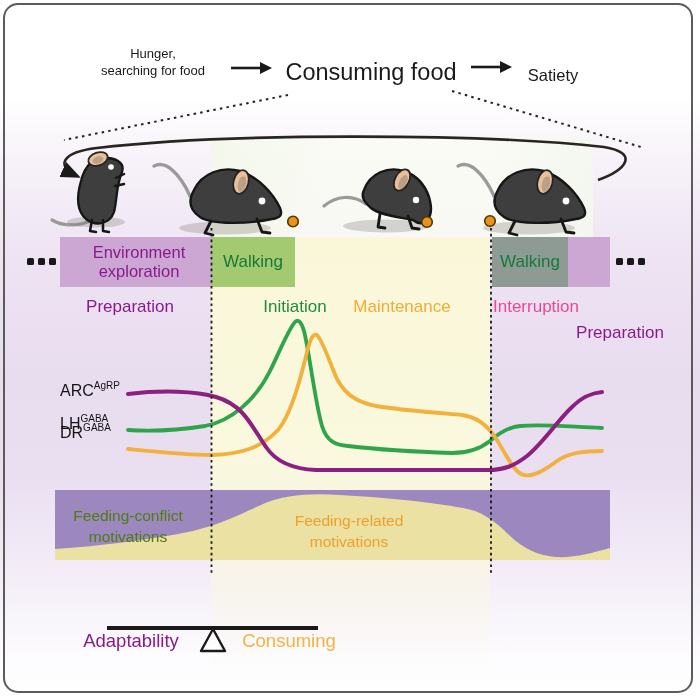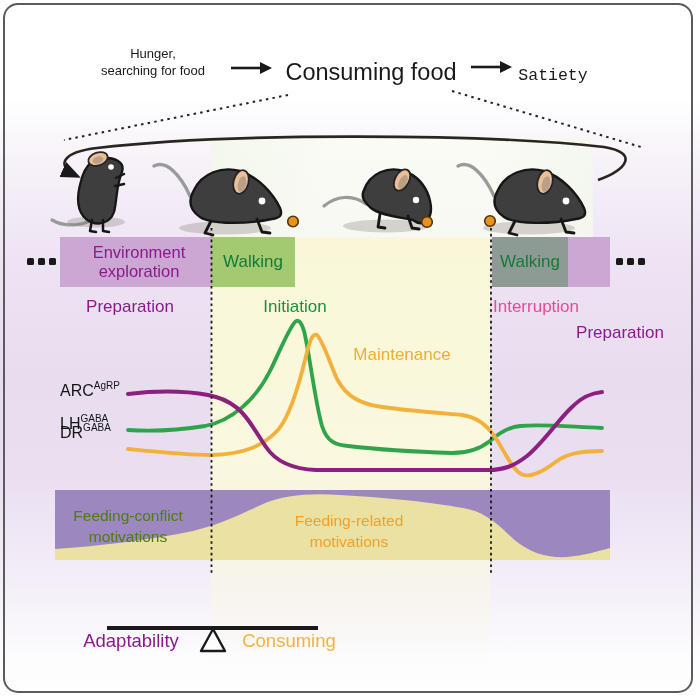--- a/index.html
+++ b/index.html
@@ -14,37 +14,37 @@
     background:linear-gradient(90deg,rgba(243,248,234,.9),rgba(249,252,243,.85) 30%,
       rgba(249,252,243,.85) 72%,rgba(244,248,238,.9));}
   .band-yellow{left:211px;top:237px;width:279px;height:430px;
     background:linear-gradient(180deg,#faf7d9 0%,#faf8dd 50%,rgba(250,248,226,.75) 74%,rgba(252,250,236,0) 100%);}
   .frame{left:3px;top:3px;width:690px;height:690px;border:2px solid #5b5b5b;border-radius:15px;
     box-sizing:border-box;z-index:40;pointer-events:none;}
   
   .flow{white-space:pre-line;text-align:center;z-index:6;}
   #stage1{left:147px;top:46px;transform:translateX(-50%);font-size:13px;line-height:1.28;margin-left:6px;}
   #stage2{left:371px;top:59px;transform:translateX(-50%);font-size:23.5px;}
-  #stage3{left:553px;top:66px;transform:translateX(-50%);font-size:16.5px;font-family:Liberation Mono, monospace;}
+  #stage3{left:553px;top:66px;transform:translateX(-50%);font-size:16.5px;}
   .flow-arrow{z-index:6;}
   
   .seg{top:237px;height:50px;display:flex;align-items:center;justify-content:center;
        text-align:center;white-space:pre-line;line-height:1.18;z-index:2;font-size:16.5px;}
   .seg1{left:60px;width:158px;background:#cda7d3;color:#8a1a8c;}
   .seg2{left:211px;width:84px;background:#a3ca71;color:#157a38;font-size:17px;}
   .seg3{left:295px;width:195px;background:#ebe88c;color:#ea9d20;}
   .seg4{left:492px;width:76px;background:#8e9b95;color:#157a38;font-size:17px;}
   .seg5{left:568px;width:42px;background:#cda7d3;}
   .dots{display:flex;gap:4px;z-index:2;}
   .dots span{width:7px;height:7px;background:#191919;border-radius:1.5px;}
   
   .phase{top:297px;font-size:17px;z-index:6;white-space:nowrap;}
   .ph0{left:130px;transform:translateX(-50%);color:#8a1a8c;}
   .ph1{left:295px;transform:translateX(-50%);color:#1f8c3e;}
-  .ph2{left:402px;transform:translateX(-50%);color:#eead36;margin-top:48px;}
+  .ph2{left:402px;transform:translateX(-50%);color:#eead36;}
   .ph3{left:493px;color:#ec4899;text-align:center;}
   .ph4{left:620px;top:323px;transform:translateX(-50%);color:#8a1a8c;}
   
   .trace-label{left:60px;font-size:16px;z-index:6;color:#141414;}
   .trace-label sup{font-size:10px;position:relative;top:-1px;}
   
   .motiv{white-space:pre-line;text-align:center;font-size:15.5px;line-height:1.38;z-index:6;}
   #motiv-conflict{left:128px;top:497px;transform:translateX(-50%);color:#4d7c0f;margin-top:8px;}
   #motiv-related{left:349px;top:510px;transform:translateX(-50%);color:#f0a028;}
   

